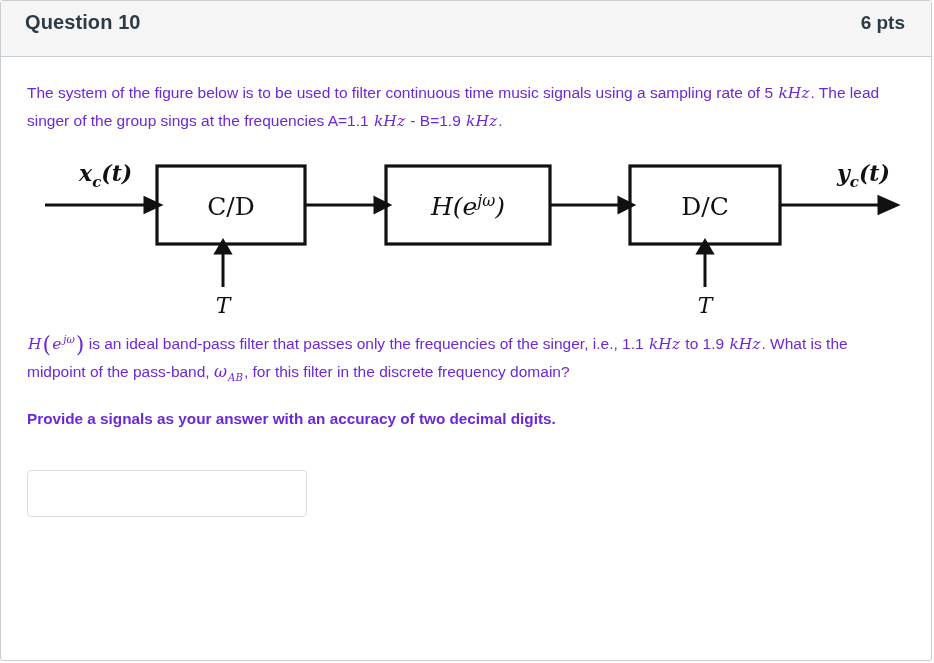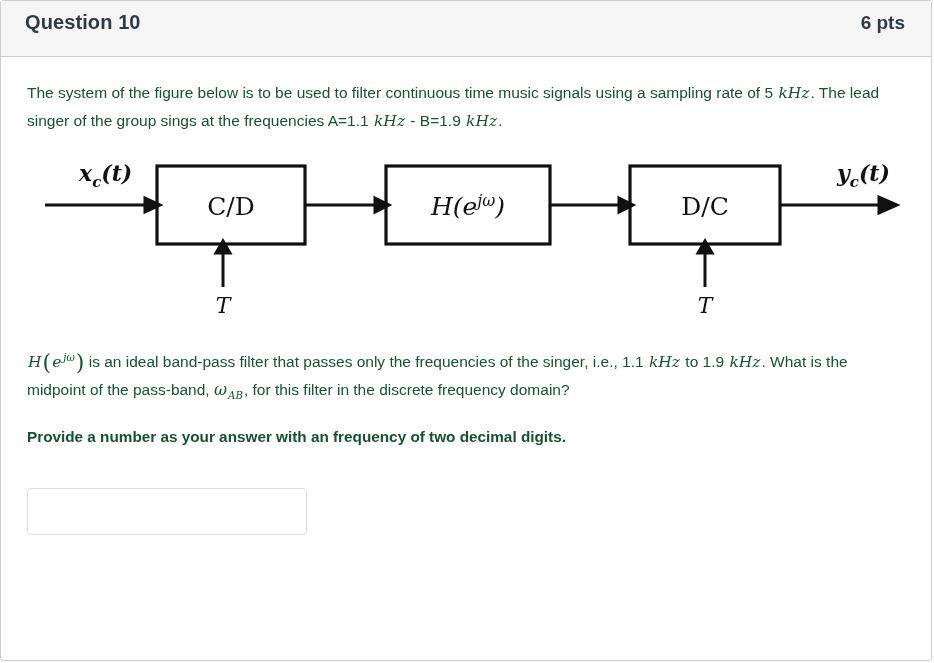--- a/index.html
+++ b/index.html
@@ -49,26 +49,25 @@
 
   
   .q-body {
     padding: 22px 26px 0 26px;
     box-sizing: border-box;
   }
 
   .para {
     font-size: 15.5px;
     line-height: 27px;
-    color: #14532d;
+    color: #6d28d9;
     max-width: 880px;
     margin: 0;
   }
   .para.second {
-    margin-top: 18px;
   }
   .para.bold {
     font-weight: bold;
     margin-top: 14px;
     font-size: 15.3px;
   }
 
   
   .mathit {
     font-family: "DejaVu Serif", "Liberation Serif", serif;
@@ -191,20 +190,20 @@
           <tspan>y</tspan><tspan dy="6" font-size="15">c</tspan><tspan dy="-6" font-size="22">(t)</tspan>
         </text>
 
         <text x="196" y="162" text-anchor="middle" font-family="DejaVu Serif, Liberation Serif, serif" font-size="22" font-style="italic" fill="#111111">T</text>
         <text x="678" y="162" text-anchor="middle" font-family="DejaVu Serif, Liberation Serif, serif" font-size="22" font-style="italic" fill="#111111">T</text>
       </svg>
     </div>
 
     <p class="para second"><span class="mathit">H</span><span class="bigparen">(</span><span class="mathit">e</span><span class="mathit sup">jω</span><span class="bigparen">)</span><span> is an ideal band-pass filter that passes only the frequencies of the singer, i.e.,  1.1 </span><span class="mathit">kHz</span><span> to 1.9 </span><span class="mathit">kHz</span><span>. What is the midpoint of the pass-band, </span><span class="omega">ω</span><span class="mathit sub">AB</span><span>, for this filter in the discrete frequency domain?</span></p>
 
-    <p class="para bold">Provide a number as your answer with an frequency of two decimal digits.</p>
+    <p class="para bold">Provide a signals as your answer with an accuracy of two decimal digits.</p>
 
     <div class="answer-row">
       <input class="answer-input" type="text" value="" style="">
     </div>
 
   </div>
 </div>
 
 </body></html>

